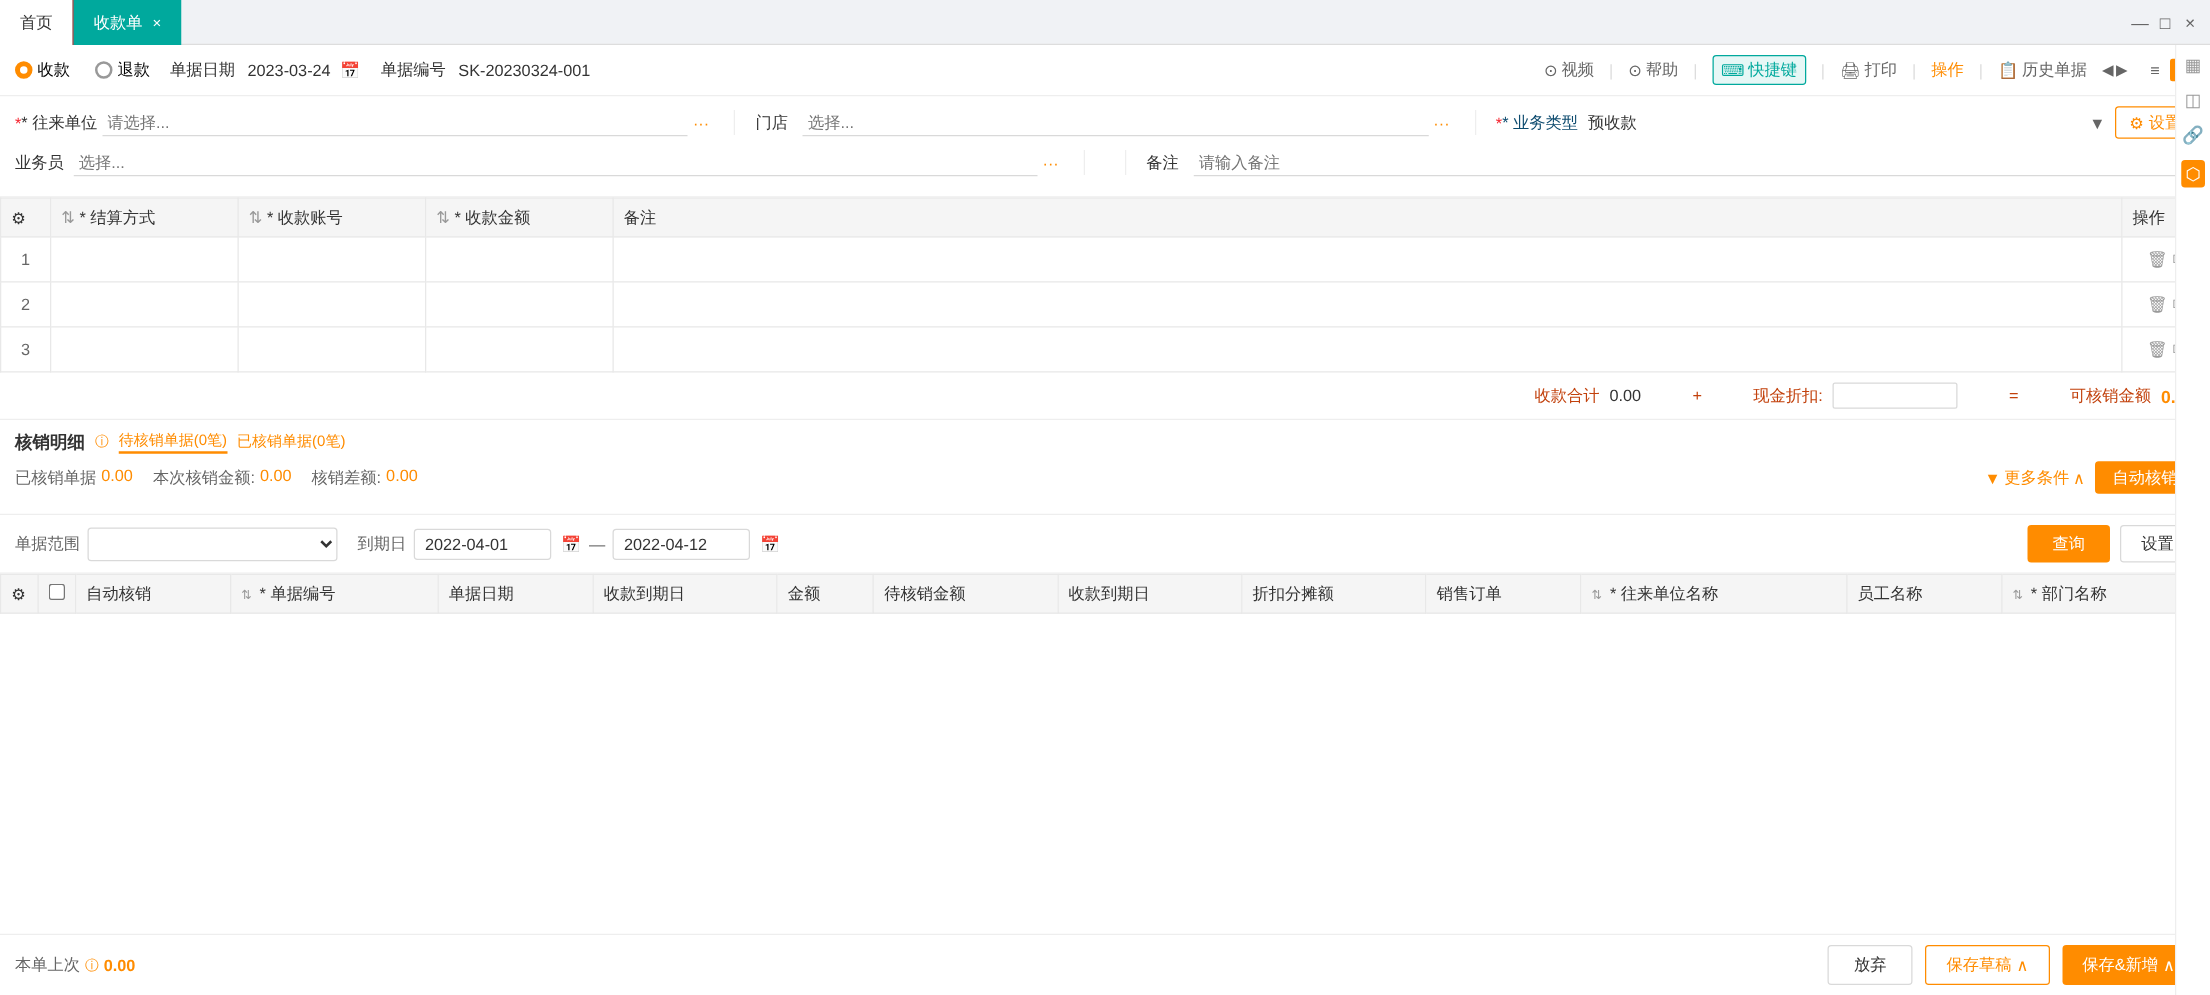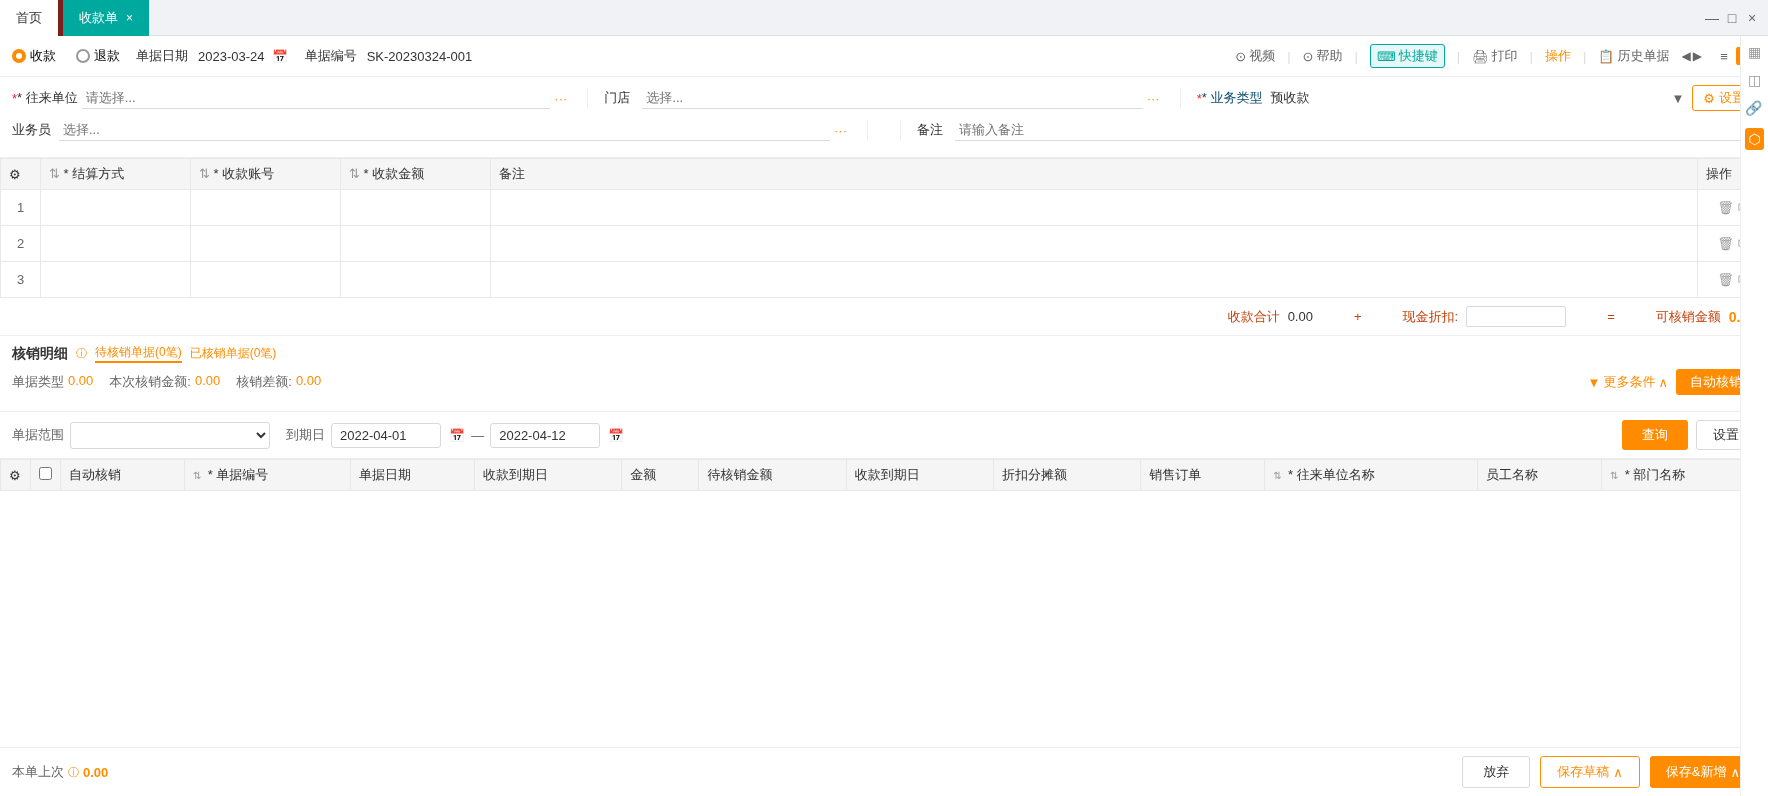--- a/index.html
+++ b/index.html
@@ -5,21 +5,21 @@
     * { box-sizing: border-box; margin: 0; padding: 0; font-family: 'Microsoft YaHei', Arial, sans-serif; font-size: 13px; }
     body { background: #f0f2f5; width: 1768px; height: 796px; overflow: hidden; }
 
     
     .tab-bar {
       display: flex; align-items: center; background: #f0f2f5; height: 36px;
       border-bottom: 1px solid #ddd; padding: 0;
     }
     .tab-home {
       background: #fff; padding: 0 16px; height: 36px; display: flex; align-items: center;
-      color: #333; cursor: pointer; border-right: 5px solid #7f1d1d;
+      color: #333; cursor: pointer; border-right: 1px solid #7f1d1d;
     }
     .tab-active {
       background: #00a99d; color: #fff; padding: 0 16px; height: 36px; display: flex;
       align-items: center; cursor: pointer; gap: 8px;
     }
     .tab-close { color: #fff; font-size: 12px; cursor: pointer; }
     .tab-bar-right { margin-left: auto; display: flex; align-items: center; padding-right: 8px; gap: 4px; }
     .win-btn { width: 16px; height: 16px; display: flex; align-items: center; justify-content: center; cursor: pointer; color: #666; font-size: 14px; }
 
     
@@ -397,21 +397,21 @@
 
   <div class="verif-section">
     <div class="verif-header">
       <span class="verif-title">核销明细</span>
       <span class="info-circle">ⓘ</span>
       <span class="verif-tab active orange-text">待核销单据(0笔)</span>
       <span class="verif-tab">已核销单据(0笔)</span>
     </div>
     <div class="verif-stats">
       <div class="verif-stat">
-        <span>单据类型</span>
+        <span>已核销单据</span>
         <span class="verif-stat-value">0.00</span>
       </div>
       <div class="verif-stat">
         <span>本次核销金额:</span>
         <span class="verif-stat-value">0.00</span>
       </div>
       <div class="verif-stat">
         <span>核销差额:</span>
         <span class="verif-stat-value">0.00</span>
       </div>

